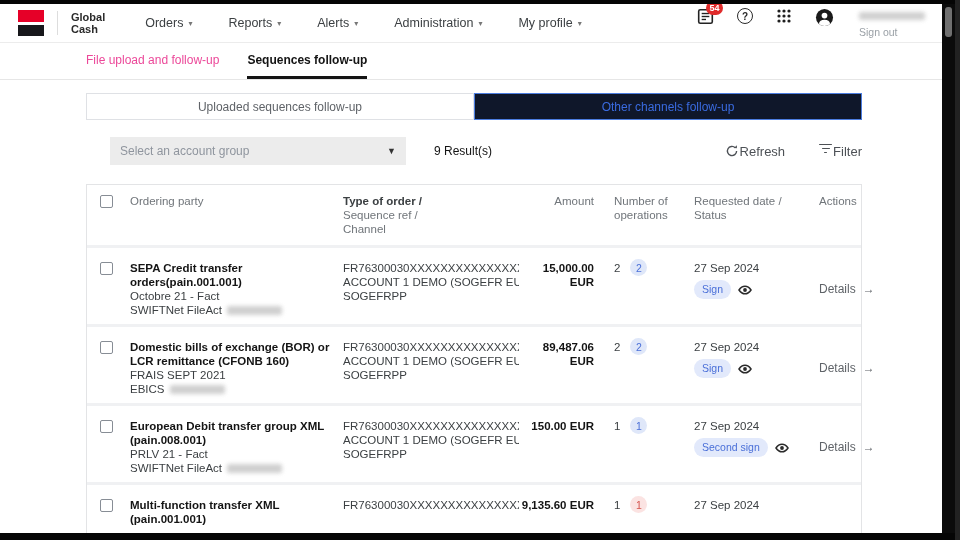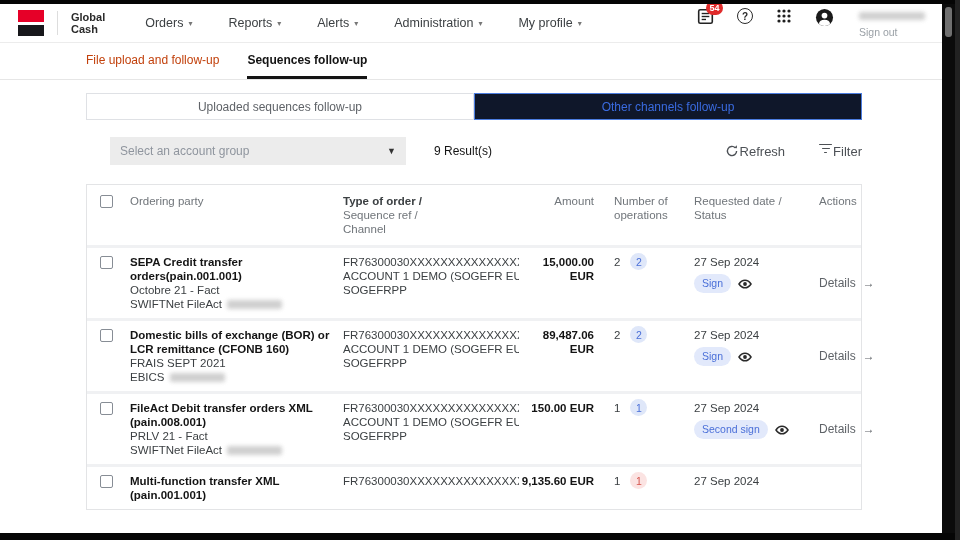--- a/index.html
+++ b/index.html
@@ -36,21 +36,21 @@
   .pad { padding-left:86px; padding-right:85px; }
   .title-row { display:flex; justify-content:space-between; align-items:flex-start; margin-top:14px; }
   .page-title { font-size:27px; font-weight:800; letter-spacing:-0.4px; color:#141414; }
   .company-box { text-align:right; padding-top:4px; }
   .company-line { font-size:13px; color:#2a2a2a; white-space:nowrap; }
   .company-line .redact { height:10px; margin-left:6px; }
   .change-link { display:inline-block; margin-top:8px; font-size:12px; color:#3d6de5; cursor:pointer; }
 
   .tabs-wrap { border-bottom:1px solid #e6e6e6; margin-top:10px; }
   .tabs { display:flex; gap:28px; }
-  .tab { font-size:12px; padding-bottom:9px; color:#c2410c; cursor:pointer; }
+  .tab { font-size:12px; padding-bottom:9px; color:#ec4899; cursor:pointer; }
   .tab.active { color:#141414; font-weight:600; border-bottom:3px solid #141414; }
 
   .segments { display:flex; margin-top:13px; }
   .segment { flex:1; height:27px; display:flex; align-items:center; justify-content:center; font-size:12px; cursor:pointer;
     background:#fff; border:1px solid #dfe1e5; color:#5f6368; }
   .segment.active { background:#0f172a; border:1px solid #4c7de0; color:#3a6be0; }
 
   .toolbar { display:flex; align-items:center; margin-top:17px; }
   .select-box { width:296px; height:28px; background:#ececec; display:flex; align-items:center; padding:0 10px;
     font-size:12px; color:#8f959e; cursor:pointer;margin-left:24px; }
@@ -59,21 +59,21 @@
   .toolbar-right { margin-left:auto; display:flex; align-items:center; gap:34px; }
   .tool-btn { display:flex; align-items:flex-start; gap:1px; font-size:13px; color:#4d5156; cursor:pointer; }
   .filter-glyph { display:inline-flex; flex-direction:column; align-items:center; gap:2.5px; }
   .filter-glyph i { display:block; height:1.5px; background:#4d5156; border-radius:1px; }
   .filter-glyph i:nth-child(1){ width:13px; } .filter-glyph i:nth-child(2){ width:8px; } .filter-glyph i:nth-child(3){ width:3px; }
 
   
   .card { margin-top:19px; border:1px solid #e3e4e6; background:#fff; }
   .t-grid { display:grid; grid-template-columns:30px 213px 176px 95px 80px 125px 1fr; align-items:start; padding:0 13px; }
   .t-head { padding-top:9px; padding-bottom:9px; border-bottom:3px solid #f0f1f3; }
-  .t-row { padding-top:7px; padding-bottom:7px; border-bottom:3px solid #f0f1f3; }
+  .t-row { padding-top:13px; padding-bottom:7px; border-bottom:3px solid #f0f1f3; }
   .t-row:last-child { border-bottom:none; }
   .hcell { font-size:11.5px; line-height:14px; color:#70757a; }
   .hcell .hbold { font-weight:600; color:#3c4043; }
   .cell { font-size:11.5px; line-height:14px; color:#3c4043; }
   .line { white-space:nowrap; overflow:hidden; }
   .row-title { font-weight:bold; color:#141414; white-space:normal; }
   .cb { display:inline-block; width:13px; height:13px; border:1.5px solid #878d95; border-radius:2px; background:#fff; cursor:pointer; margin-top:1px; }
   .amount-cell { text-align:right; padding-right:20px; font-weight:bold; color:#141414; }
   .ops-cell { display:flex; align-items:flex-start; gap:10px; }
   .ops-badge { display:inline-flex; width:17px; height:17px; border-radius:50%; align-items:center; justify-content:center;
@@ -282,21 +282,21 @@
                 </div>
               </div>
               <div class="details-cell">
                 <span>Details</span>
                 <span>→</span>
               </div>
             </div>
             <div class="t-grid t-row">
               <div class="cell"><span class="cb"></span></div>
               <div class="cell">
-                <div class="line row-title">FileAct Debit transfer orders XML (pain.008.001)</div>
+                <div class="line row-title">European Debit transfer group XML (pain.008.001)</div>
                 <div class="line">PRLV 21 - Fact</div>
                 <div class="channel-line">
                   <span>SWIFTNet FileAct</span>
                   <span class="redact"></span>
                 </div>
               </div>
               <div class="cell">
                 <div class="line">FR76300030XXXXXXXXXXXXXXX11</div>
                 <div class="line">ACCOUNT 1 DEMO (SOGEFR EUR)</div>
                 <div class="line">SOGEFRPP</div>

